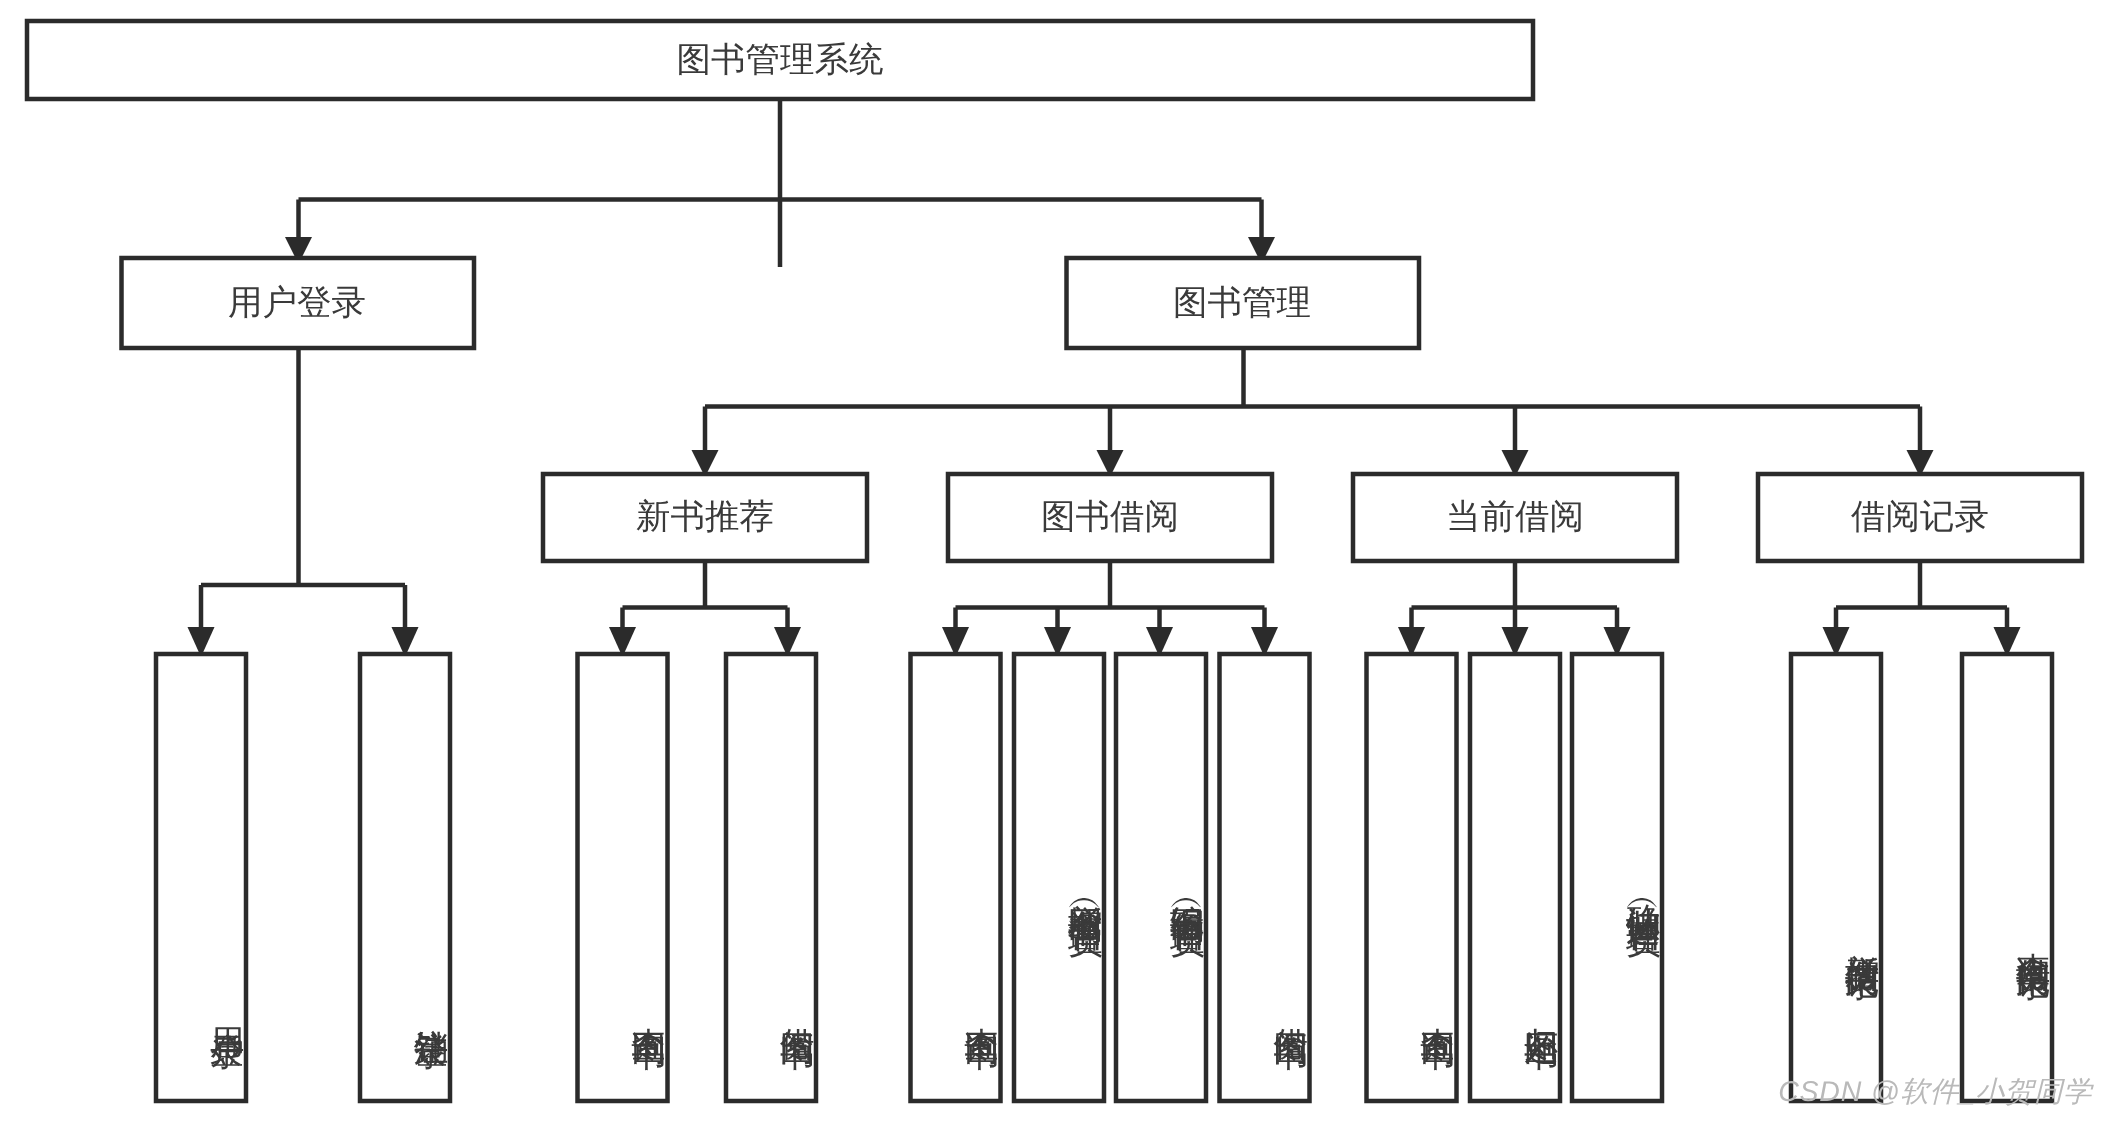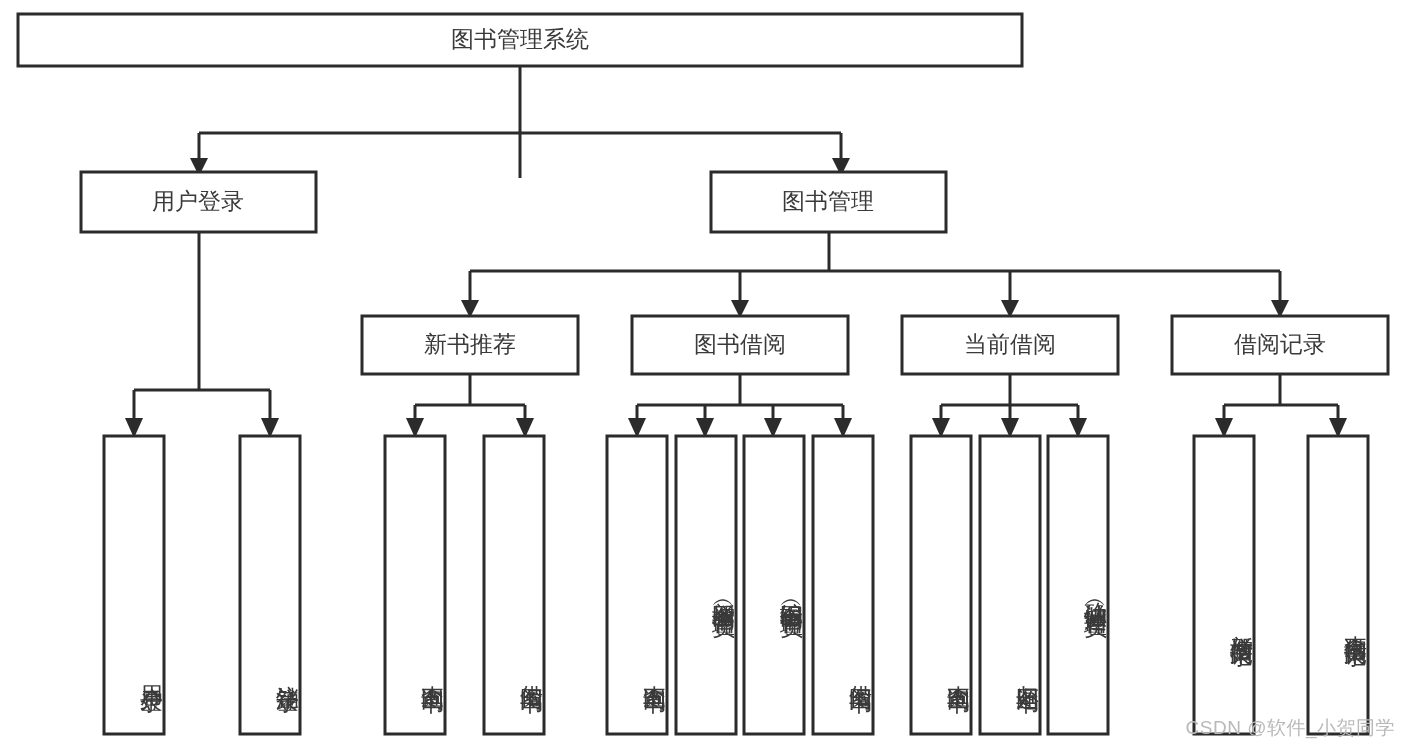--- a/index.html
+++ b/index.html
@@ -68,20 +68,21 @@
   }
   .watermark {
     position: absolute;
     right: 10px;
     bottom: 6px;
     font-family: "Liberation Sans", "DejaVu Sans", sans-serif;
     font-size: 19px;
     color: #b9b9b9;
     letter-spacing: 0.5px;
     white-space: nowrap;
+    font-style: italic;
   }
 </style>
 </head>
 <body>
 
 <div id="diagram-root">
 
   <svg id="tree-svg" viewBox="0 0 1405 747" xmlns="http://www.w3.org/2000/svg">
 
     <defs>

